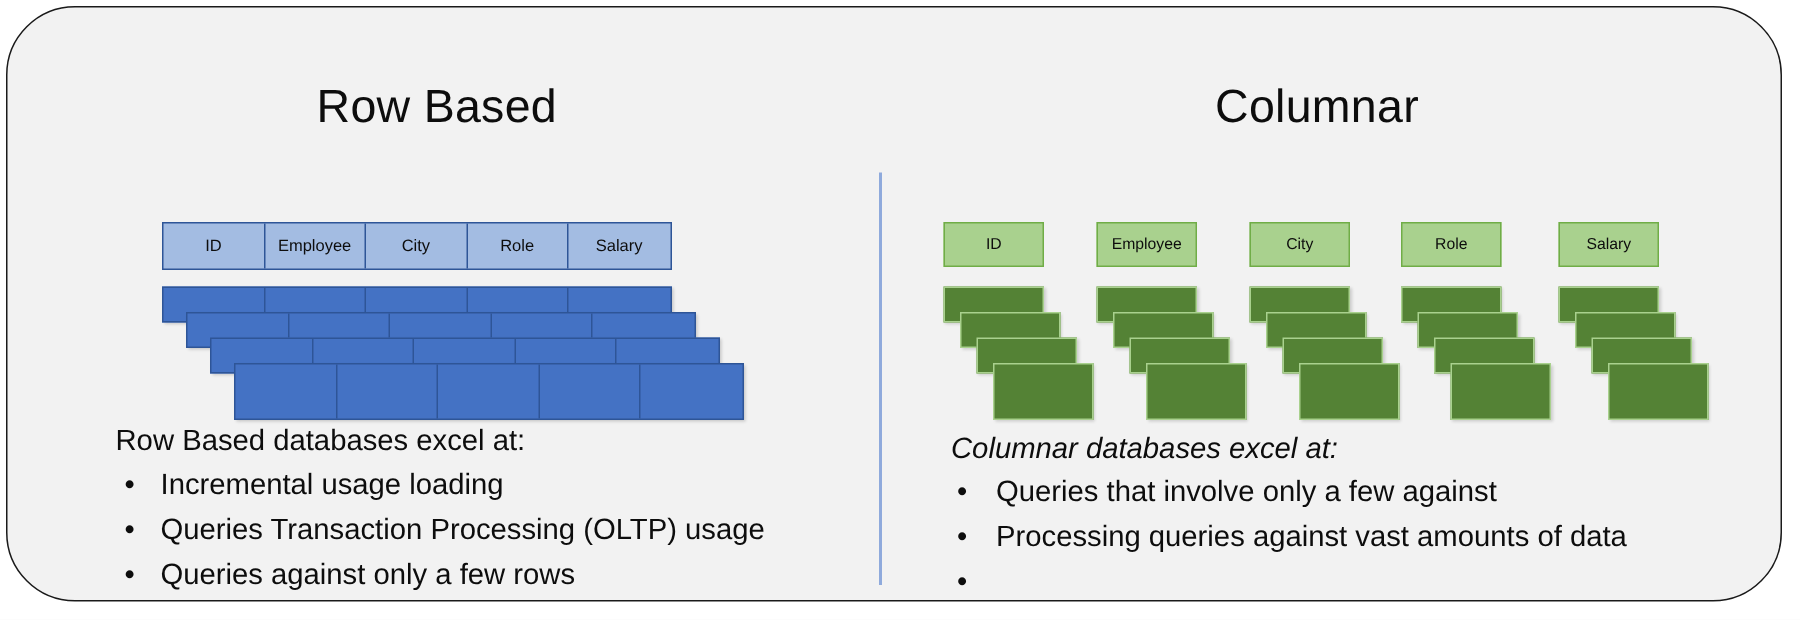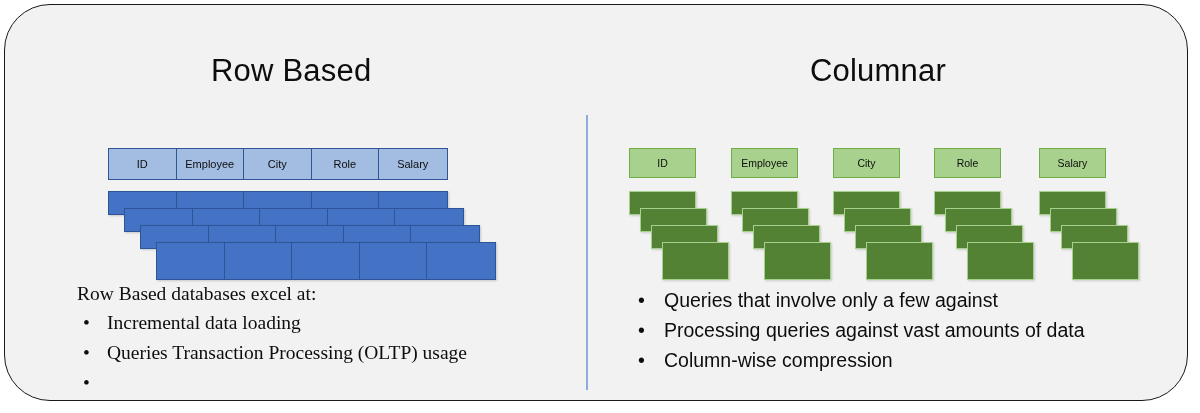--- a/index.html
+++ b/index.html
@@ -140,21 +140,21 @@
     line-height: 30px;
     white-space: nowrap;
   }
   .bullet-dot {
     width: 30px;
     flex: 0 0 30px;
     text-align: left;
     padding-left: 6px;
     box-sizing: border-box;
   }
-  #text-row { left: 72px; top: 275px; font-family: Liberation Serif, serif; }
+  #text-row { left: 72px; top: 275px; }
   #text-col { left: 629px; top: 280px; }
   #text-col .bullet-dot { padding-left: 4px; }
 </style>
 </head>
 <body>
 
 <div id="slide">
 
   <div class="panel-title" id="title-row">Row Based</div>
   <div class="panel-title" id="title-col">Columnar</div>
@@ -237,42 +237,43 @@
         <div class="col-card" style="left: 22px; top: 34px; height: 24px; z-index: 3;"></div>
         <div class="col-card" style="left: 33px; top: 51px; height: 38px; z-index: 4;"></div>
       </div>
     </div>
 
   <div class="text-block" id="text-row">
     <div class="lead">Row Based databases excel at:</div>
     <div id="rb-bullets">
         <div class="bullet-line">
           <span class="bullet-dot">•</span>
-          <span>Incremental data loading</span>
+          <span>Incremental usage loading</span>
         </div>
         <div class="bullet-line">
           <span class="bullet-dot">•</span>
           <span>Queries Transaction Processing (OLTP) usage</span>
         </div>
         <div class="bullet-line">
           <span class="bullet-dot">•</span>
+          <span>Queries against only a few rows</span>
         </div>
       </div>
   </div>
 
   <div class="text-block" id="text-col">
+    <div class="lead italic">Columnar databases excel at:</div>
     <div id="col-bullets">
         <div class="bullet-line">
           <span class="bullet-dot">•</span>
           <span>Queries that involve only a few against</span>
         </div>
         <div class="bullet-line">
           <span class="bullet-dot">•</span>
           <span>Processing queries against vast amounts of data</span>
         </div>
         <div class="bullet-line">
           <span class="bullet-dot">•</span>
-          <span>Column-wise compression</span>
         </div>
       </div>
   </div>
 
 </div>
 
 </body></html>

